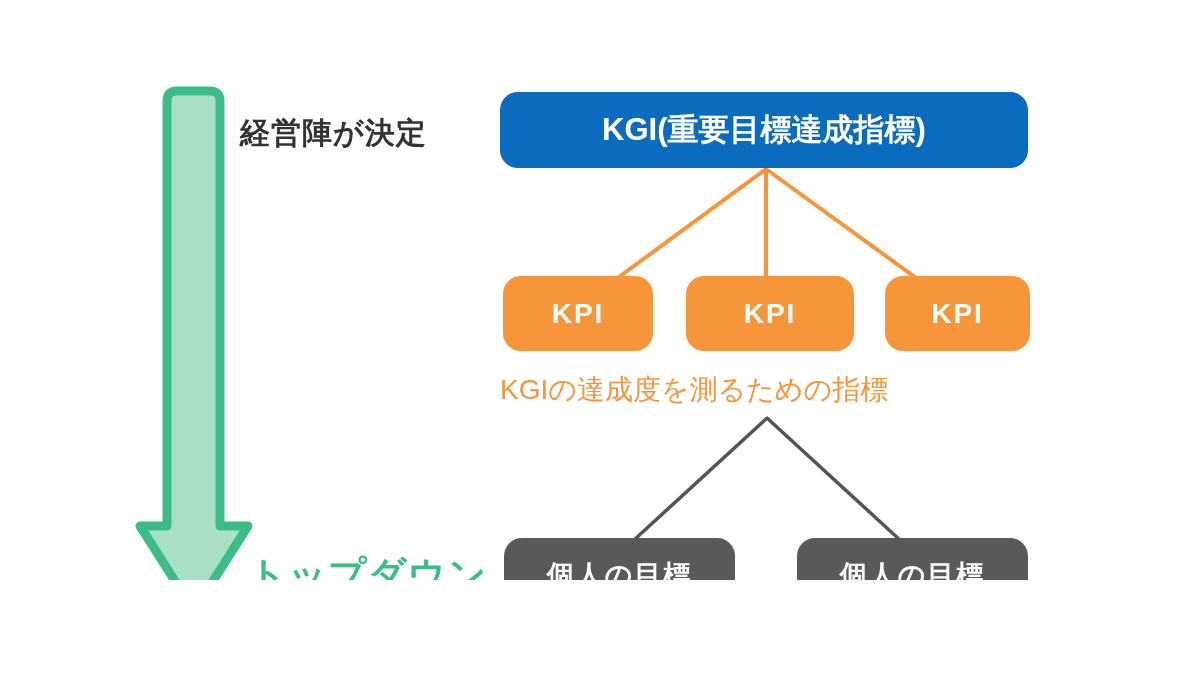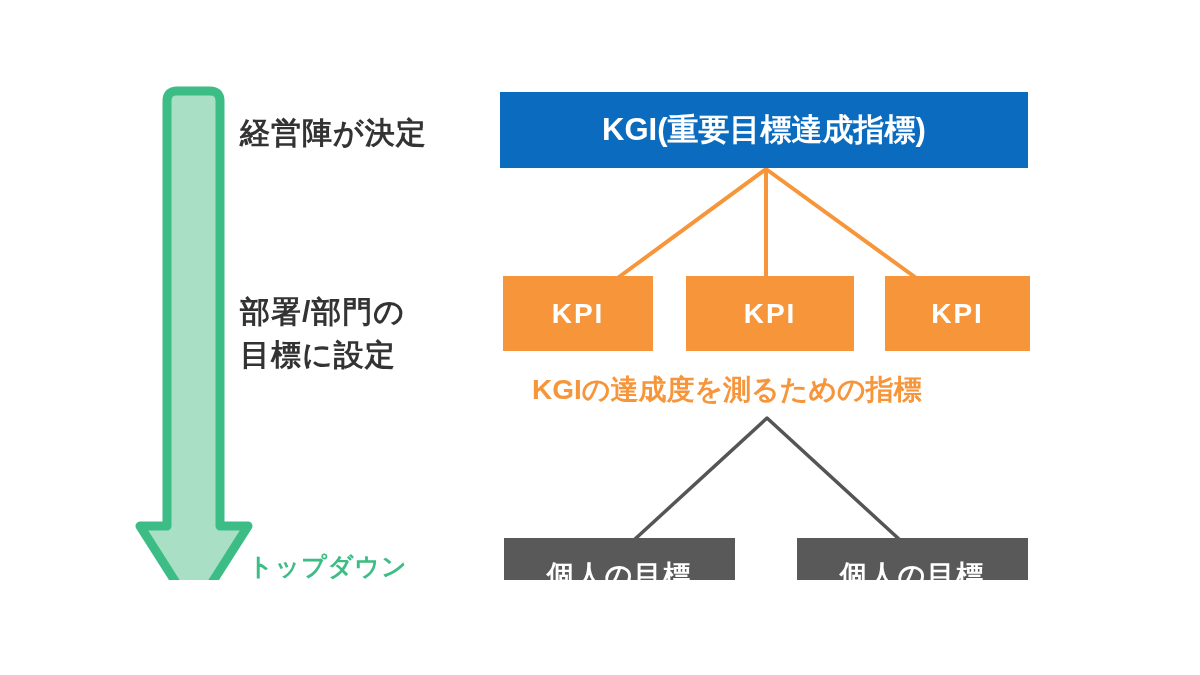--- a/index.html
+++ b/index.html
@@ -11,33 +11,33 @@
   .arrow{
     stroke:var(--c-green,#3cbd86);
     fill:var(--c-green_light,#a9e0c5);
     stroke-width:9;stroke-linejoin:round;
   }
   .orange-line{stroke:var(--c-orange,#f7953a);stroke-width:4;fill:none;stroke-linecap:round;}
   .dark-line{stroke:var(--c-line_dark,#555);stroke-width:3.5;fill:none;stroke-linejoin:round;}
   .label{position:absolute;color:var(--c-text,#333);font-weight:bold;white-space:nowrap;}
   .mgmt{left:240px;top:113px;font-size:30px;letter-spacing:1px;}
   .dept{left:240px;top:290px;font-size:30px;line-height:43px;letter-spacing:1px;}
-  .topdown{left:248px;top:550px;font-size:25px;color:var(--c-green,#3cbd86);letter-spacing:1px;}
+  .topdown{left:248px;top:550px;font-size:38px;color:var(--c-green,#3cbd86);letter-spacing:1px;}
   .box{
     position:absolute;display:flex;align-items:center;justify-content:center;
-    color:var(--c-white,#fff);font-weight:bold;white-space:nowrap;
+    color:var(--c-white,#fff);font-weight:bold;white-space:nowrap;border-radius:18px;
   }
   .kgi{left:500px;top:92px;width:528px;height:76px;background:var(--c-blue,#0b6cbf);font-size:31px;}
   .kpi{top:276px;height:75px;background:var(--c-orange,#f7953a);font-size:28px;letter-spacing:2px;}
   .kpi1{left:503px;width:150px;}
   .kpi2{left:686px;width:168px;}
   .kpi3{left:885px;width:145px;}
   .caption{
-    position:absolute;left:500px;top:371px;font-size:28px;font-weight:700;
-    color:var(--c-orange,#f7953a);white-space:nowrap;margin-left:32px;
+    position:absolute;left:500px;top:371px;font-size:28px;font-weight:400;
+    color:var(--c-orange,#f7953a);white-space:nowrap;
   }
   .personal{top:538px;width:231px;height:74px;background:var(--c-dark,#595959);font-size:27px;letter-spacing:2px;}
   .p1{left:504px;}
   .p2{left:797px;}
 </style>
 </head>
 <body>
 
 <div class="canvas">
 
@@ -50,24 +50,20 @@
       <line class="orange-line" x1="766" y1="169" x2="604" y2="288"></line>
       <line class="orange-line" x1="766" y1="169" x2="766" y2="288"></line>
       <line class="orange-line" x1="766" y1="169" x2="930" y2="288"></line>
     </g>
 
     <polyline class="dark-line" points="634,540 767,418 900,540"></polyline>
   </svg>
 
   <div class="label mgmt">経営陣が決定</div>
 
-  <div class="label dept">
-    <div>部署/部門の</div>
-    <div>目標に設定</div>
-  </div>
 
   <div class="label topdown">トップダウン</div>
 
   <div class="box kgi">KGI(重要目標達成指標)</div>
 
   <div class="box kpi kpi1">KPI</div>
   <div class="box kpi kpi2">KPI</div>
   <div class="box kpi kpi3">KPI</div>
 
   <div class="caption">KGIの達成度を測るための指標</div>

